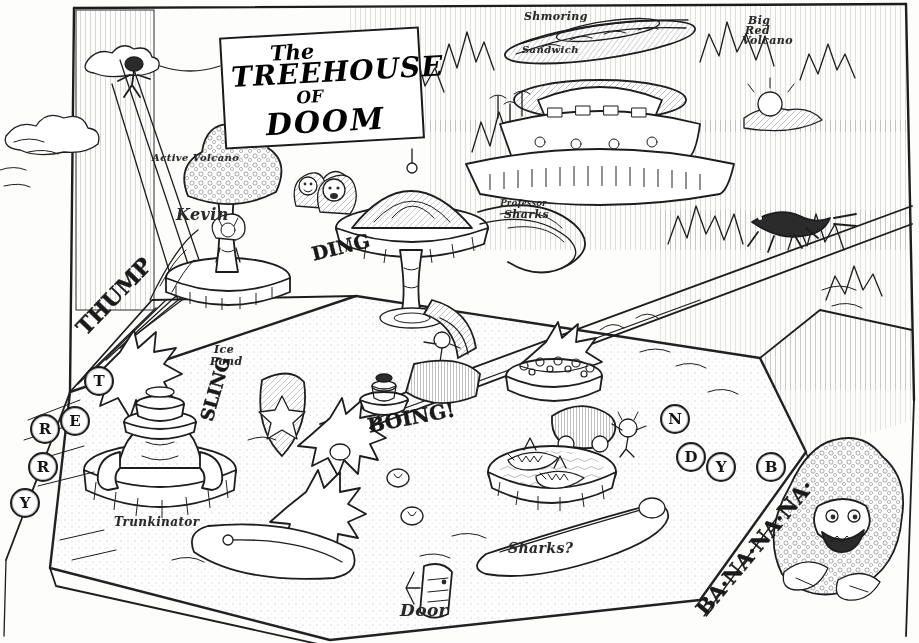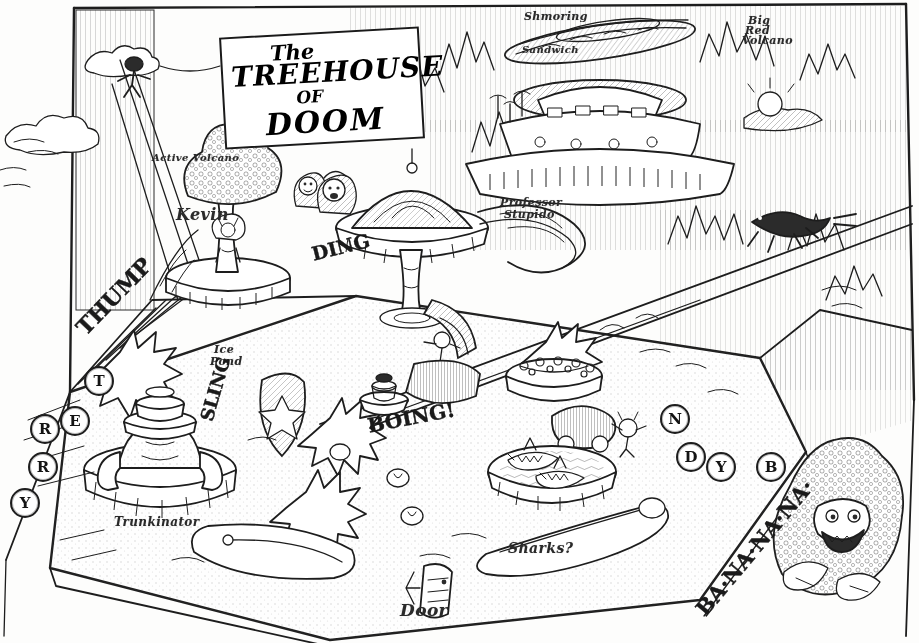--- a/index.html
+++ b/index.html
@@ -425,22 +425,22 @@
   </div>
 
   <div id="labels">
       <div class="lbl hand" style="left: 152px; top: 152px; font-size: 10px;">Active Volcano</div>
       <div class="lbl hand" style="left: 176px; top: 205px; font-size: 16px;">Kevin</div>
       <div class="lbl hand" style="left: 524px; top: 10px; font-size: 11px;">Shmoring</div>
       <div class="lbl hand" style="left: 522px; top: 24px; font-size: 10px; margin-top: 20px;">Sandwich</div>
       <div class="lbl hand" style="left: 748px; top: 14px; font-size: 11px;">Big</div>
       <div class="lbl hand" style="left: 745px; top: 24px; font-size: 11px;">Red</div>
       <div class="lbl hand" style="left: 742px; top: 34px; font-size: 11px;">Volcano</div>
-      <div class="lbl hand" style="left: 500px; top: 196px; font-size: 11px;">Professor</div>
-      <div class="lbl hand" style="left: 504px; top: 208px; font-size: 11px;">Stupido</div>
+      <div class="lbl hand" style="left: 500px; top: 196px; font-size: 11px; font-family: Liberation Serif, serif;">Professor</div>
+      <div class="lbl hand" style="left: 504px; top: 208px; font-size: 11px;">Sharks</div>
       <div class="lbl hand" style="left: 214px; top: 343px; font-size: 11px;">Ice</div>
       <div class="lbl hand" style="left: 210px; top: 355px; font-size: 11px;">Pond</div>
       <div class="lbl hand" style="left: 114px; top: 515px; font-size: 12px;">Trunkinator</div>
       <div class="lbl hand" style="left: 508px; top: 512px; font-size: 14px; margin-top: 28px;">Sharks?</div>
       <div class="lbl hand" style="left: 400px; top: 600px; font-size: 17px; font-style: italic;">Door</div>
     </div>
 
   <div id="sfx">
       <div class="sfx" style="left: 80px; top: 318px; font-size: 22px; transform: rotate(-46deg); transform-origin: left center; -webkit-text-stroke: 0.4px rgb(17, 17, 17);">THUMP</div>
       <div class="sfx" style="left: 312px; top: 243px; font-size: 19px; transform: rotate(-14deg); transform-origin: left center; -webkit-text-stroke: 0.4px rgb(17, 17, 17);">DING</div>

